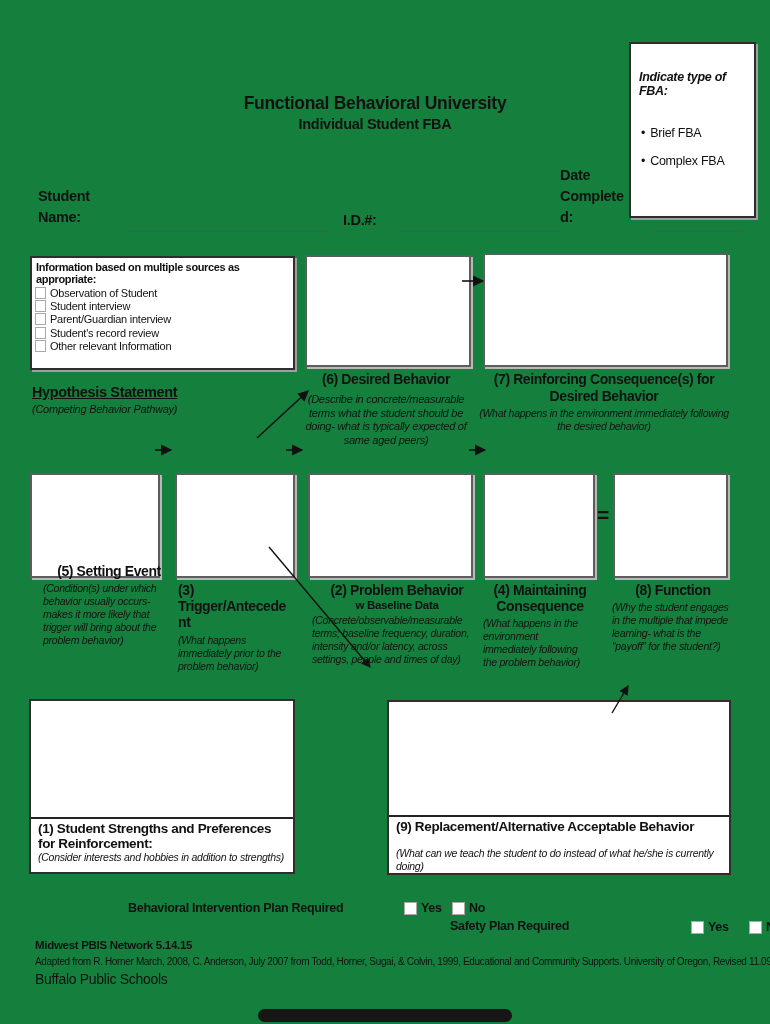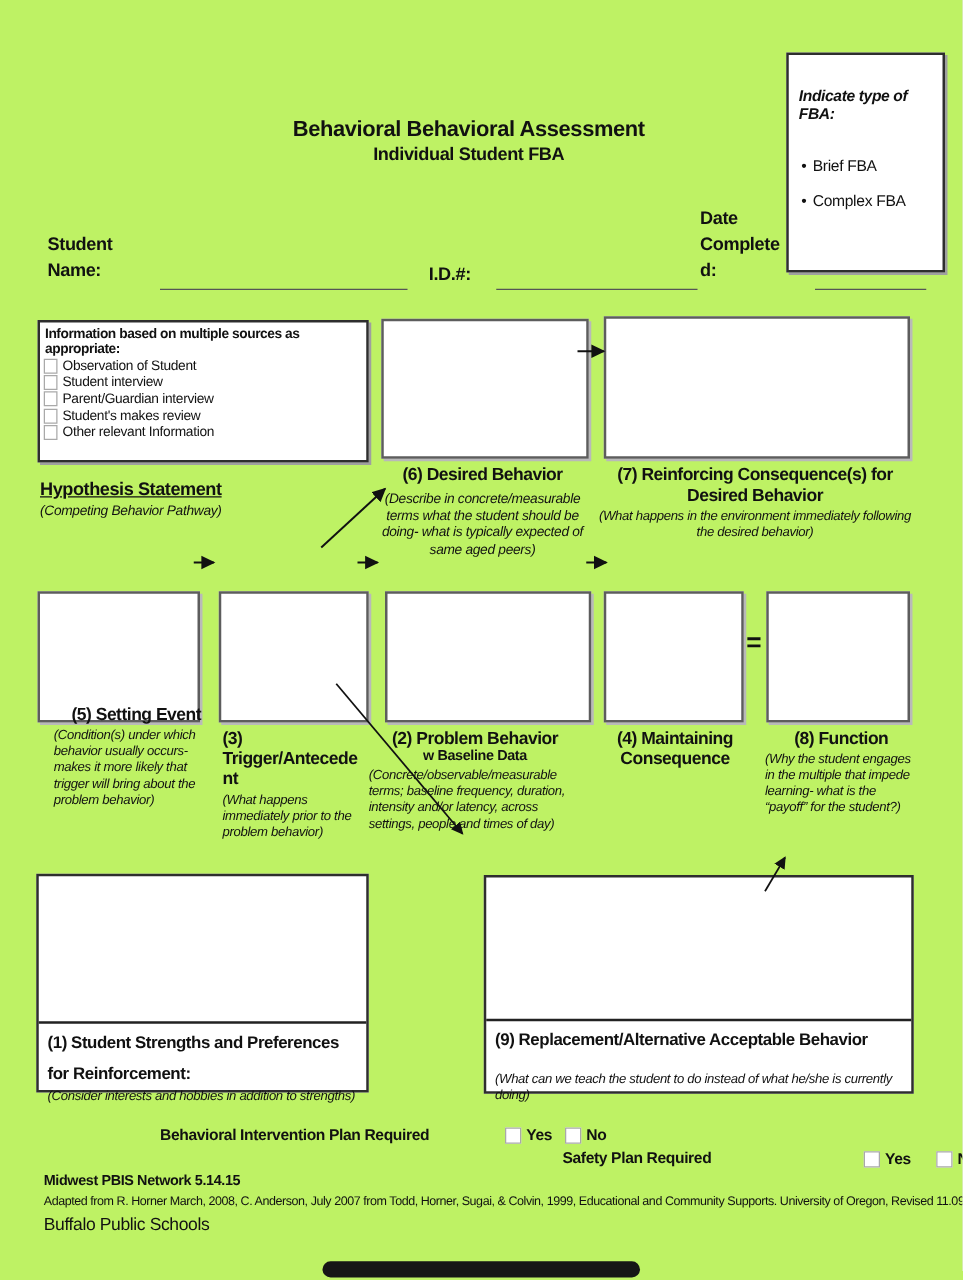--- a/index.html
+++ b/index.html
@@ -1,17 +1,17 @@
 <!DOCTYPE html>
 <html><head>
 <meta charset="utf-8">
 <style>
   html,body{margin:0;padding:0;background:#e8e8e8;}
   #page{
-    position:relative;width:770px;height:1024px;margin:0 auto;background:#bef264;
+    position:relative;width:770px;height:1024px;margin:0 auto;background:#15803d;
     font-family:"Liberation Sans",sans-serif;color:#111;overflow:hidden;
   }
   .abs{position:absolute;}
   .b{font-weight:bold;}
   .i{font-style:italic;}
   .ctr{text-align:center;}
   .pre{white-space:pre-line;}
   .h-title{font-size:17.5px;font-weight:bold;letter-spacing:-0.3px;}
   .h-sub{font-size:14.5px;font-weight:bold;letter-spacing:-0.3px;}
   .fld-label{font-size:14.5px;font-weight:bold;line-height:21px;letter-spacing:-0.3px;}
@@ -20,21 +20,21 @@
   .box-h2{font-size:11.5px;font-weight:bold;letter-spacing:-0.3px;line-height:14px;}
   .cap{font-size:10.5px;font-style:italic;letter-spacing:-0.25px;line-height:13px;}
   .fieldbox{border:2px solid #5d5d5d;background:#fff;box-shadow:2px 2px 0 #b9b9b9;}
   .srcbox{border:2px solid #2e2e2e;background:#fff;box-shadow:2px 2px 0 #9f9f9f;}
   .bigbox{border:2px solid #2e2e2e;background:#fff;}
   .cb{display:inline-block;width:9px;height:10px;border:1px solid #a9a9a9;background:#fff;flex:none;}
   .src-row{display:flex;align-items:center;gap:4px;height:13.4px;font-size:11px;letter-spacing:-0.25px;text-align:center;}
   .yn{display:flex;align-items:center;gap:4px;font-size:12.5px;font-weight:bold;letter-spacing:-0.3px;padding-left:48px;}
   .bullet-row{display:flex;gap:5px;font-size:12.5px;letter-spacing:-0.25px;line-height:19px;}
   .labelzone{position:absolute;left:0;right:0;border-top:2px solid #222;padding:2px 7px 0 7px;}
-  .bb-title{font-size:13.5px;font-weight:bold;letter-spacing:-0.35px;line-height:25px;}
+  .bb-title{font-size:13.5px;font-weight:bold;letter-spacing:-0.35px;line-height:15px;}
   svg{display:block;}
 </style>
 </head>
 <body>
 
 <div id="page">
 
   <div class="abs srcbox" style="left:629px;top:42px;width:123px;height:172px;">
     <div class="abs i" style="left:8px;top:26px;width:110px;font-size:12.5px;font-weight:600;letter-spacing:-0.3px;">Indicate type of FBA:</div>
     <div class="abs" style="left:10px;top:80px;">
@@ -43,21 +43,21 @@
         <span>Brief FBA</span>
       </div>
       <div class="bullet-row" style="margin-top:9px;">
         <span>•</span>
         <span>Complex FBA</span>
       </div>
     </div>
   </div>
 
   <div class="abs ctr" style="left:80px;top:93px;width:590px;">
-    <div class="h-title">Behavioral Behavioral Assessment</div>
+    <div class="h-title">Functional Behavioral University</div>
     <div class="h-sub" style="margin-top:2px;">Individual Student FBA</div>
   </div>
 
   <div class="abs fld-label" style="left:38px;top:186px;width:85px;">Student Name:</div>
   <div class="abs uline" style="left:128px;top:209px;width:198px;height:22px;"></div>
 
   <div class="abs fld-label" style="left:343px;top:210px;">I.D.#:</div>
   <div class="abs uline" style="left:397px;top:209px;width:161px;height:22px;"></div>
 
   <div class="abs fld-label pre" style="left:560px;top:165px;width:90px;">Date
@@ -75,21 +75,21 @@
       <div class="src-row">
           <span class="cb"></span>
           <span>Student interview</span>
         </div>
       <div class="src-row">
           <span class="cb"></span>
           <span>Parent/Guardian interview</span>
         </div>
       <div class="src-row">
           <span class="cb"></span>
-          <span>Student's makes review</span>
+          <span>Student's record review</span>
         </div>
       <div class="src-row">
           <span class="cb"></span>
           <span>Other relevant Information</span>
         </div>
     </div>
   </div>
 
   <div class="abs" style="left:32px;top:384px;">
     <div style="font-size:14.5px;font-weight:bold;text-decoration:underline;letter-spacing:-0.35px;">Hypothesis Statement</div>
@@ -123,28 +123,32 @@
 
   <div class="abs" style="left:178px;top:582px;width:120px;">
     <div class="box-h pre">(3)
 Trigger/Antecede
 nt</div>
     <div class="cap pre" style="margin-top:4px;">(What happens
 immediately prior to the
 problem behavior)</div>
   </div>
 
-  <div class="abs" style="left:295px;top:582px;width:170px;">
+  <div class="abs" style="left:312px;top:582px;width:170px;">
     <div class="box-h ctr">(2) Problem Behavior</div>
     <div class="box-h2 ctr">w Baseline Data</div>
     <div class="cap" style="margin-top:2px;">(Concrete/observable/measurable terms; baseline frequency, duration, intensity and/or latency, across settings, people and times of day)</div>
   </div>
 
   <div class="abs" style="left:483px;top:582px;width:114px;">
     <div class="box-h ctr">(4) Maintaining Consequence</div>
+    <div class="cap pre" style="margin-top:3px;">(What happens in the
+environment
+immediately following
+the problem behavior)</div>
   </div>
 
   <div class="abs" style="left:612px;top:582px;width:122px;">
     <div class="box-h ctr">(8) Function</div>
     <div class="cap" style="margin-top:3px;">(Why the student engages in the multiple that impede learning- what is the “payoff” for the student?)</div>
   </div>
 
   <div class="abs bigbox" style="left:29px;top:699px;width:262px;height:171px;">
     <div class="labelzone" style="top:116px;bottom:0;">
       <div class="bb-title">(1) Student Strengths and Preferences for Reinforcement:</div>

